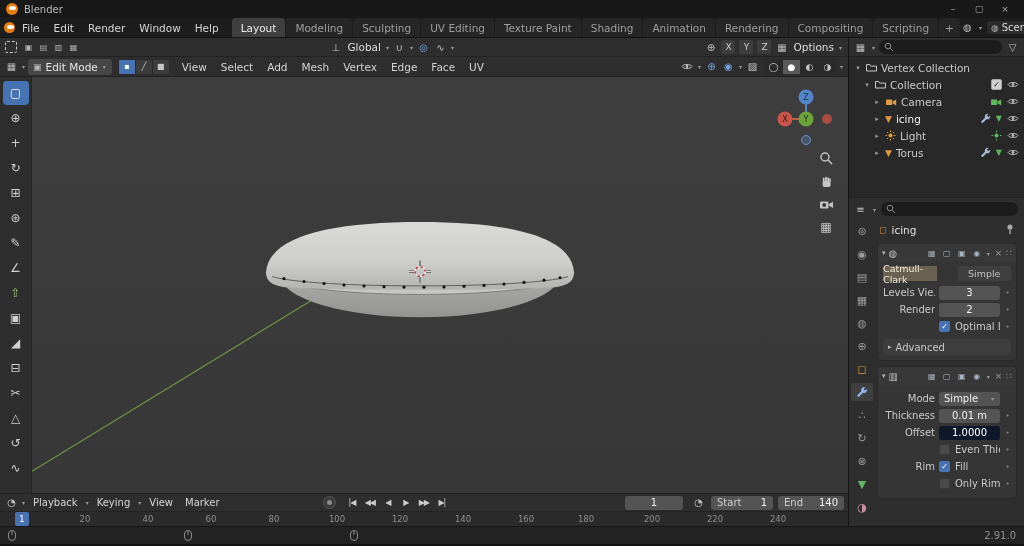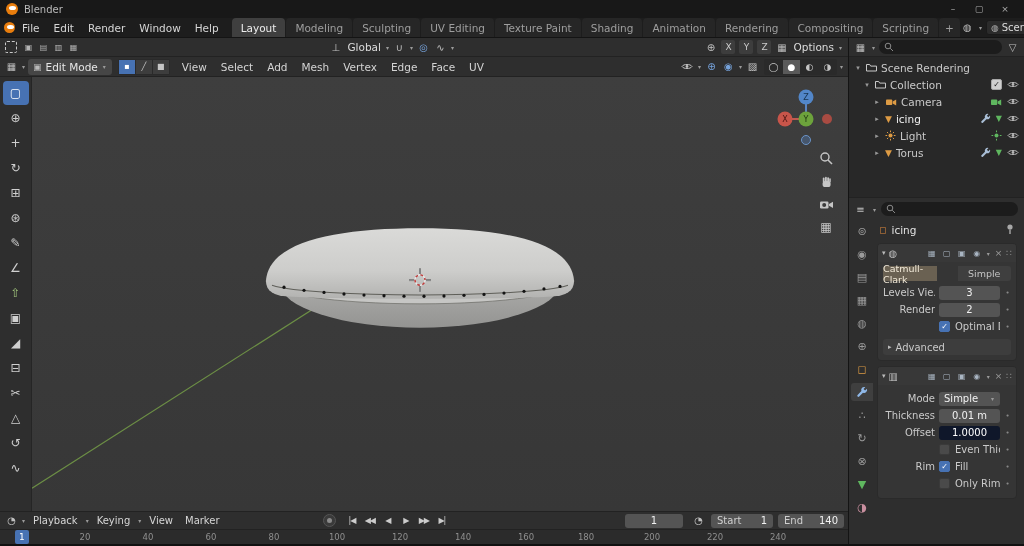--- a/index.html
+++ b/index.html
@@ -489,21 +489,21 @@
       </div>
 
       <div class="outliner">
         <div class="orow">
           <span class="tri">▾</span>
           <span class="oicon">
             <svg width="11" height="9">
                 <path d="M0.5 1.5h3.2l1 1.6h5.8v4.9h-10z" fill="none" stroke="currentColor"></path>
               </svg>
           </span>
-          <span>Scene Rendering</span>
+          <span>Vertex Collection</span>
         </div>
         <div class="orow oind1">
           <span class="tri">▾</span>
           <span class="oicon">
             <svg width="11" height="9">
                 <path d="M0.5 1.5h3.2l1 1.6h5.8v4.9h-10z" fill="none" stroke="currentColor"></path>
               </svg>
           </span>
           <span>Collection</span>
           <span class="oright">
@@ -778,14 +778,35 @@
                 </div>
               </div>
             </div>
 
           </div>
         </div>
       </div>
     </div>
   </div>
 
+  <div class="statusbar">
+    <span class="shint">
+      <svg width="8" height="11">
+          <rect x="0.5" y="0.5" width="7" height="10" rx="3.5" fill="none" stroke="#8a8a8a"></rect>
+          <line x1="4" y1="1" x2="4" y2="5" stroke="#8a8a8a"></line>
+        </svg>
+    </span>
+    <span class="shint m2">
+      <svg width="8" height="11">
+          <rect x="0.5" y="0.5" width="7" height="10" rx="3.5" fill="none" stroke="#8a8a8a"></rect>
+          <line x1="4" y1="1" x2="4" y2="5" stroke="#8a8a8a"></line>
+        </svg>
+    </span>
+    <span class="shint m3">
+      <svg width="8" height="11">
+          <rect x="0.5" y="0.5" width="7" height="10" rx="3.5" fill="none" stroke="#8a8a8a"></rect>
+          <line x1="4" y1="1" x2="4" y2="5" stroke="#8a8a8a"></line>
+        </svg>
+    </span>
+    <span class="version">2.91.0</span>
+  </div>
 
 </div>
 
 </body></html>

